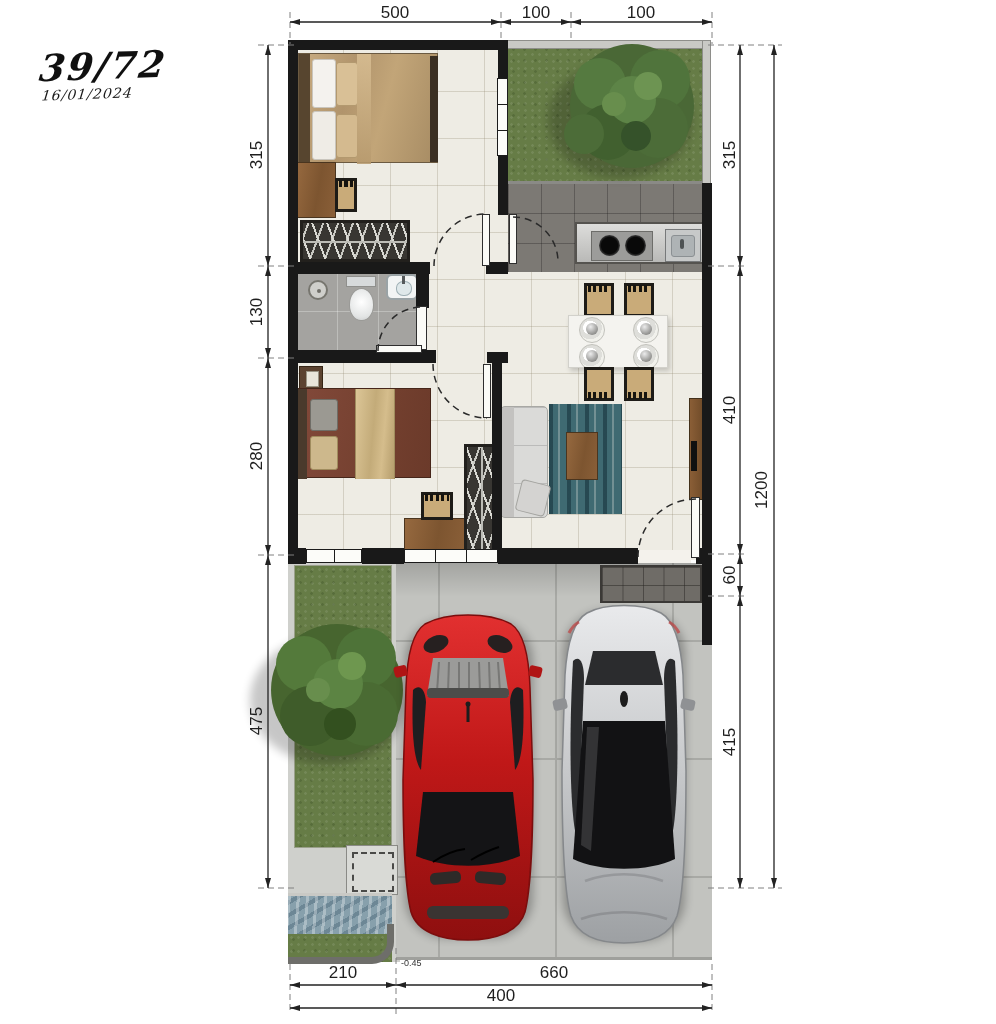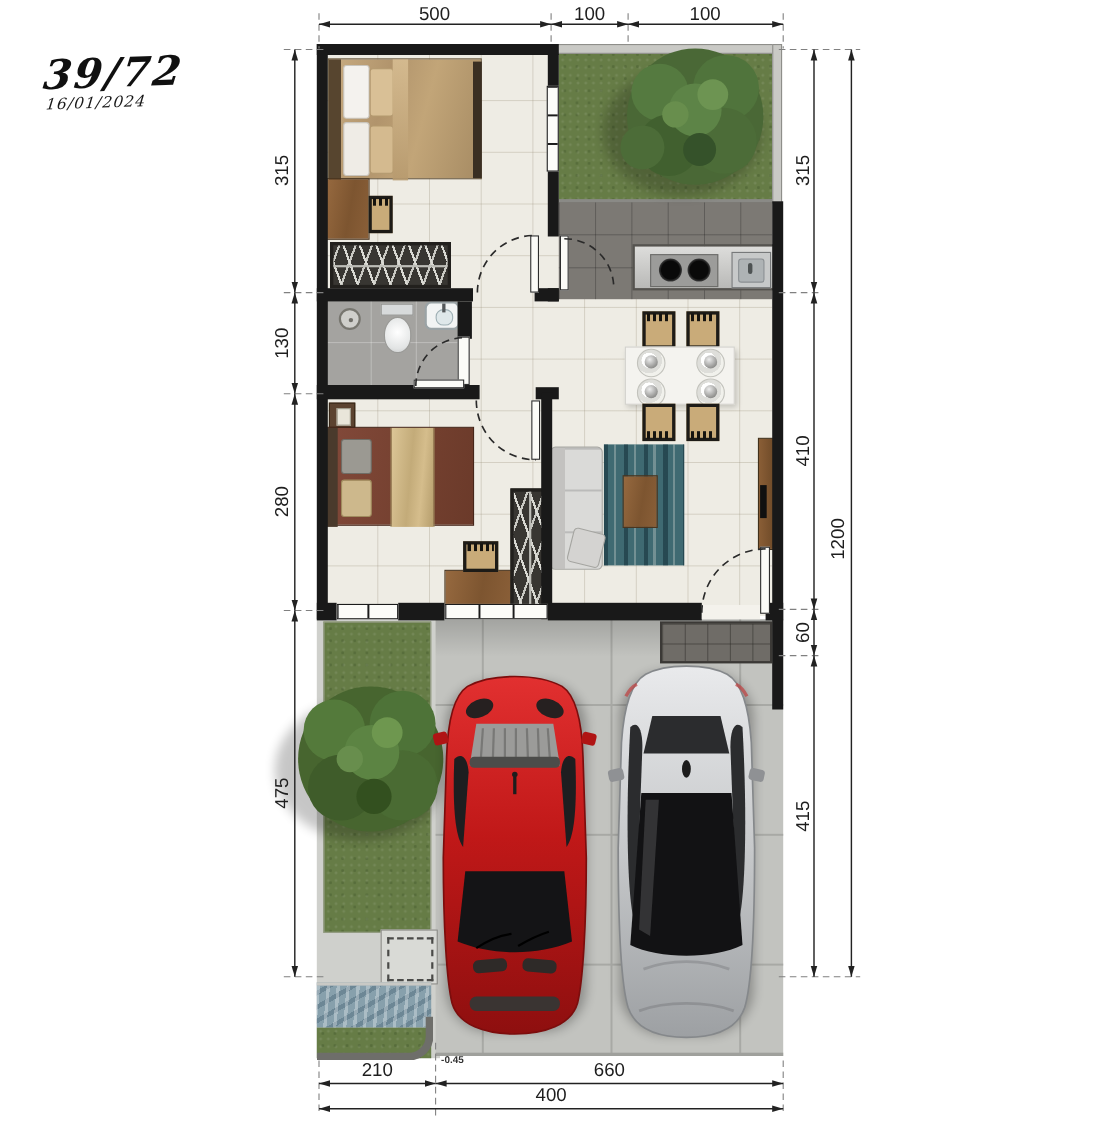--- a/index.html
+++ b/index.html
@@ -47,21 +47,21 @@
     background:repeating-linear-gradient(90deg,#15130f 0 3px,transparent 3px 5.5px);}
   .fr-top::before{top:-1px;}
   .fr-bottom::after{bottom:-1px;}
   .plate{position:absolute;width:24px;height:24px;border-radius:50%;border:1px solid #c2c2bc;
     background:radial-gradient(circle at 42% 40%,#ffffff 0 34%,#dededa 35% 58%,#f1f1ec 59%);}
   .plate i{position:absolute;left:6px;top:5px;width:12px;height:12px;border-radius:50%;
     background:radial-gradient(circle at 38% 32%,#ececec,#9c9c9a 62%,#6f6f6d);}
   
   .dim{position:absolute;z-index:70;font-size:17px;color:#1e1e1e;transform:translate(-50%,-50%);white-space:nowrap;}
   .dim.v{transform:translate(-50%,-50%) rotate(-90deg);}
-  .dim.small{font-size:9px;transform:none;color:#333;font-weight:bold;}
+  .dim.small{font-size:9px;transform:none;color:#333;}
   
   .title{position:absolute;left:40px;top:44px;z-index:70;font-family:"DejaVu Serif",serif;
     font-style:italic;font-size:37px;font-weight:bold;color:#101010;transform:skewX(-8deg) rotate(-2deg);letter-spacing:2px;}
   .date{position:absolute;left:42px;top:86px;z-index:70;font-family:"DejaVu Serif",serif;
     font-style:italic;font-size:14px;color:#181818;transform:skewX(-8deg) rotate(-2deg);letter-spacing:1px;}
   svg{position:absolute;left:0;top:0;}
   #extras{z-index:40;pointer-events:none;}
   #dims{z-index:60;pointer-events:none;}
 </style>
 </head>

